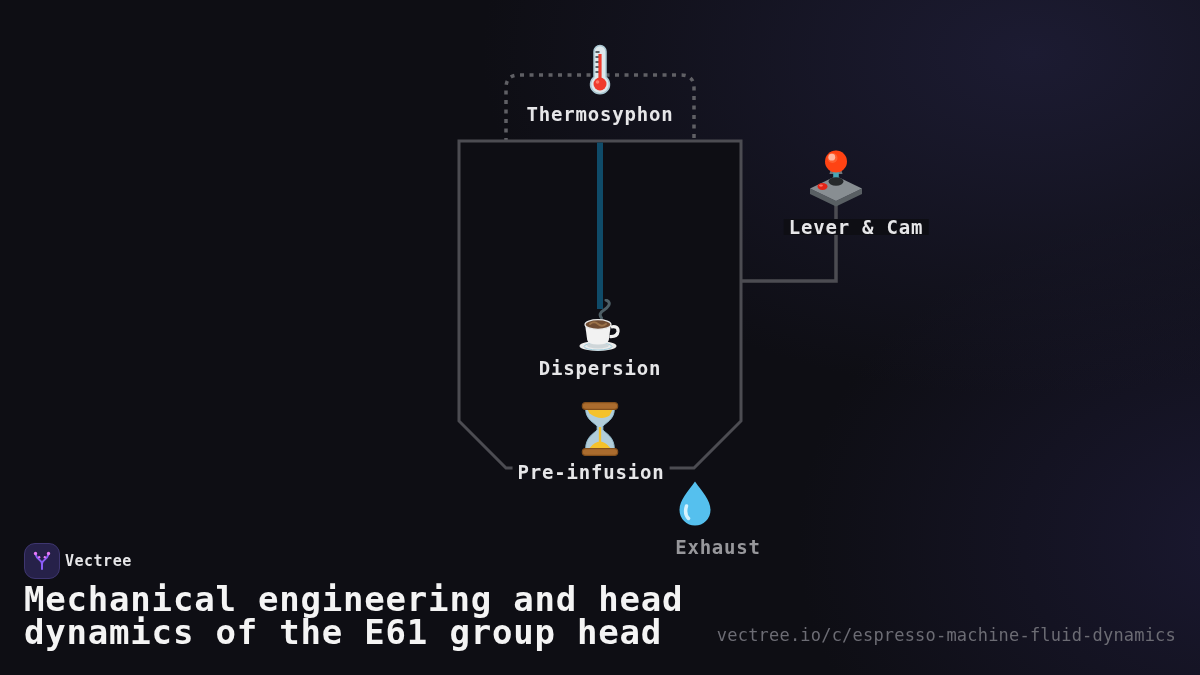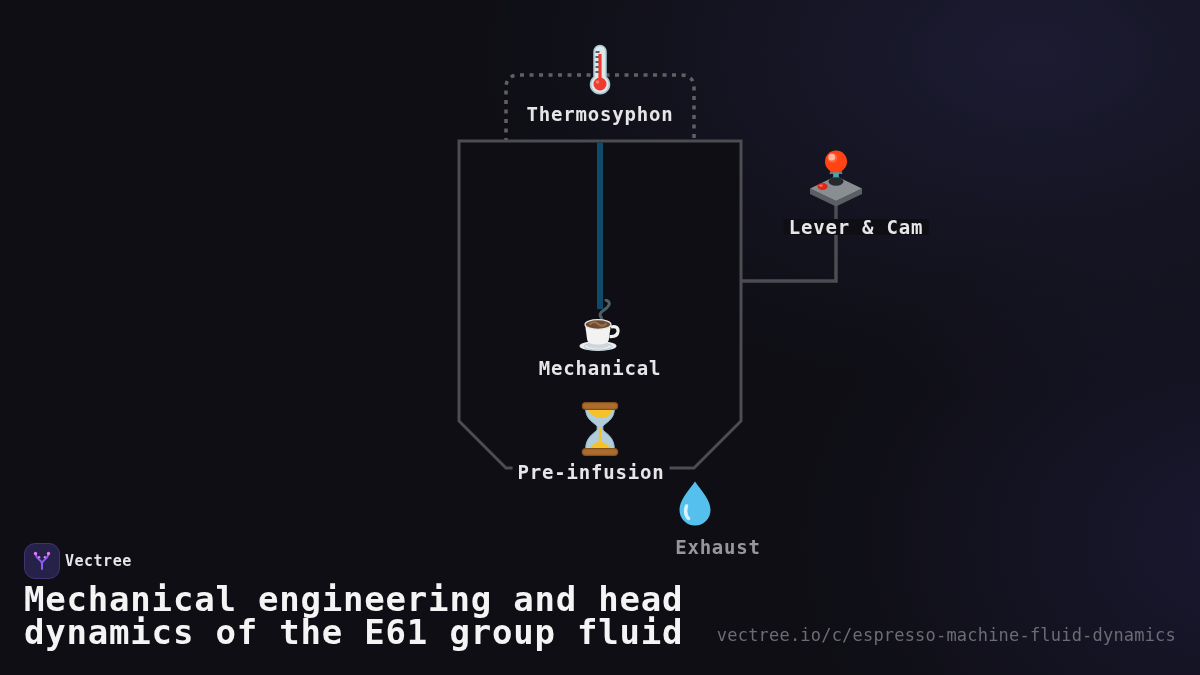--- a/index.html
+++ b/index.html
@@ -105,21 +105,21 @@
   <rect x="5.5" y="49.5" width="37" height="7" rx="3.5" fill="#ab6c2e" stroke="#84501d" stroke-width="1.2"></rect>
 </svg>
 
 <svg class="icon" style="left:676px;top:480px" width="38" height="47" viewBox="0 0 38 47">
   <path d="M19,1.5 C26,11.5 34.5,20 34.5,30 a15.5,15.5 0 0 1 -31,0 C3.5,20 12,11.5 19,1.5 Z" fill="#55c0ee"></path>
   <path d="M10.5,26 q-2.5,8 2,12.5" fill="none" stroke="#d6f2fd" stroke-width="3.5" stroke-linecap="round"></path>
 </svg>
 
 <div class="node-label" style="left:600px;top:106px">Thermosyphon</div>
 <div class="node-label masked" style="left:856px;top:219px">Lever &amp; Cam</div>
-<div class="node-label" style="left:600px;top:360px">Mechanical</div>
+<div class="node-label" style="left:600px;top:360px">Dispersion</div>
 <div class="node-label masked" style="left:591px;top:464px">Pre-infusion</div>
 <div class="node-label dim" style="left:718px;top:539px">Exhaust</div>
 
 <div class="brand-row">
   <div class="logo-badge">
     <svg width="30" height="30" viewBox="0 0 36 36">
       <g class="logo-v" fill="none" stroke-width="2.4" stroke-linecap="round">
         <path d="M18,27.5 V21.5"></path>
         <path d="M18,21.5 C18,16 12.5,18 10.5,10.5"></path>
         <path d="M18,21.5 C18,16 23.5,18 25.5,10.5"></path>
@@ -128,16 +128,16 @@
       <circle class="logo-dot" cx="25.8" cy="9" r="2"></circle>
       <circle class="logo-dot" cx="14.6" cy="13.4" r="1.4"></circle>
       <circle class="logo-dot" cx="21.4" cy="13.4" r="1.4"></circle>
     </svg>
   </div>
   <div class="brand-name">Vectree</div>
 </div>
 
 <div class="page-title">
   <div>Mechanical engineering and head</div>
-  <div>dynamics of the E61 group fluid</div>
+  <div>dynamics of the E61 group head</div>
 </div>
 
 <div class="footer-url">vectree.io/c/espresso-machine-fluid-dynamics</div>
 
 </body></html>

